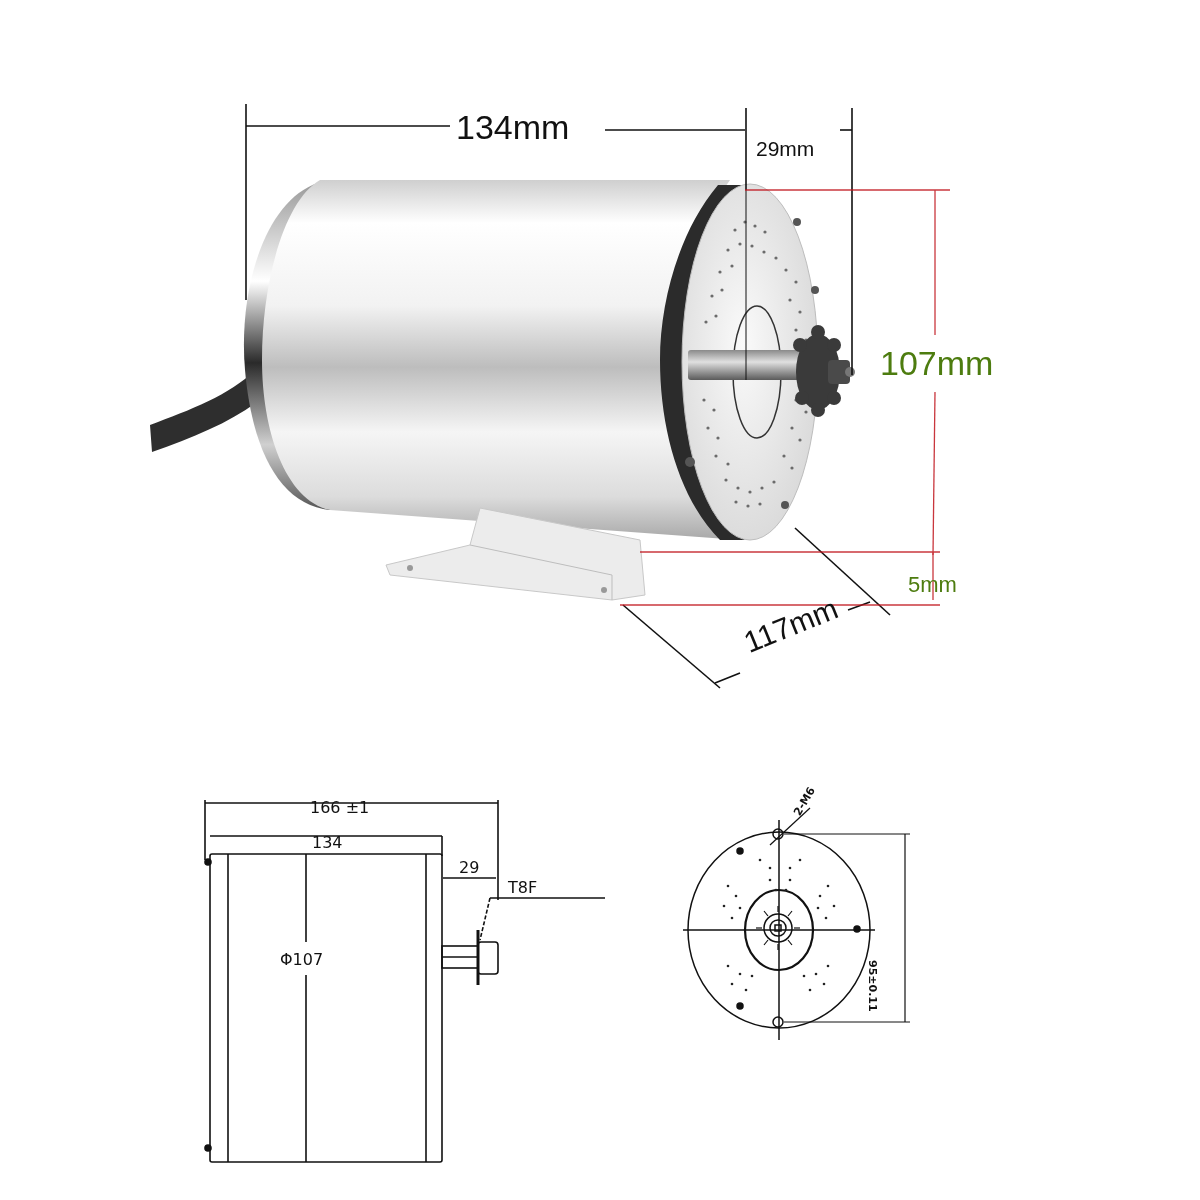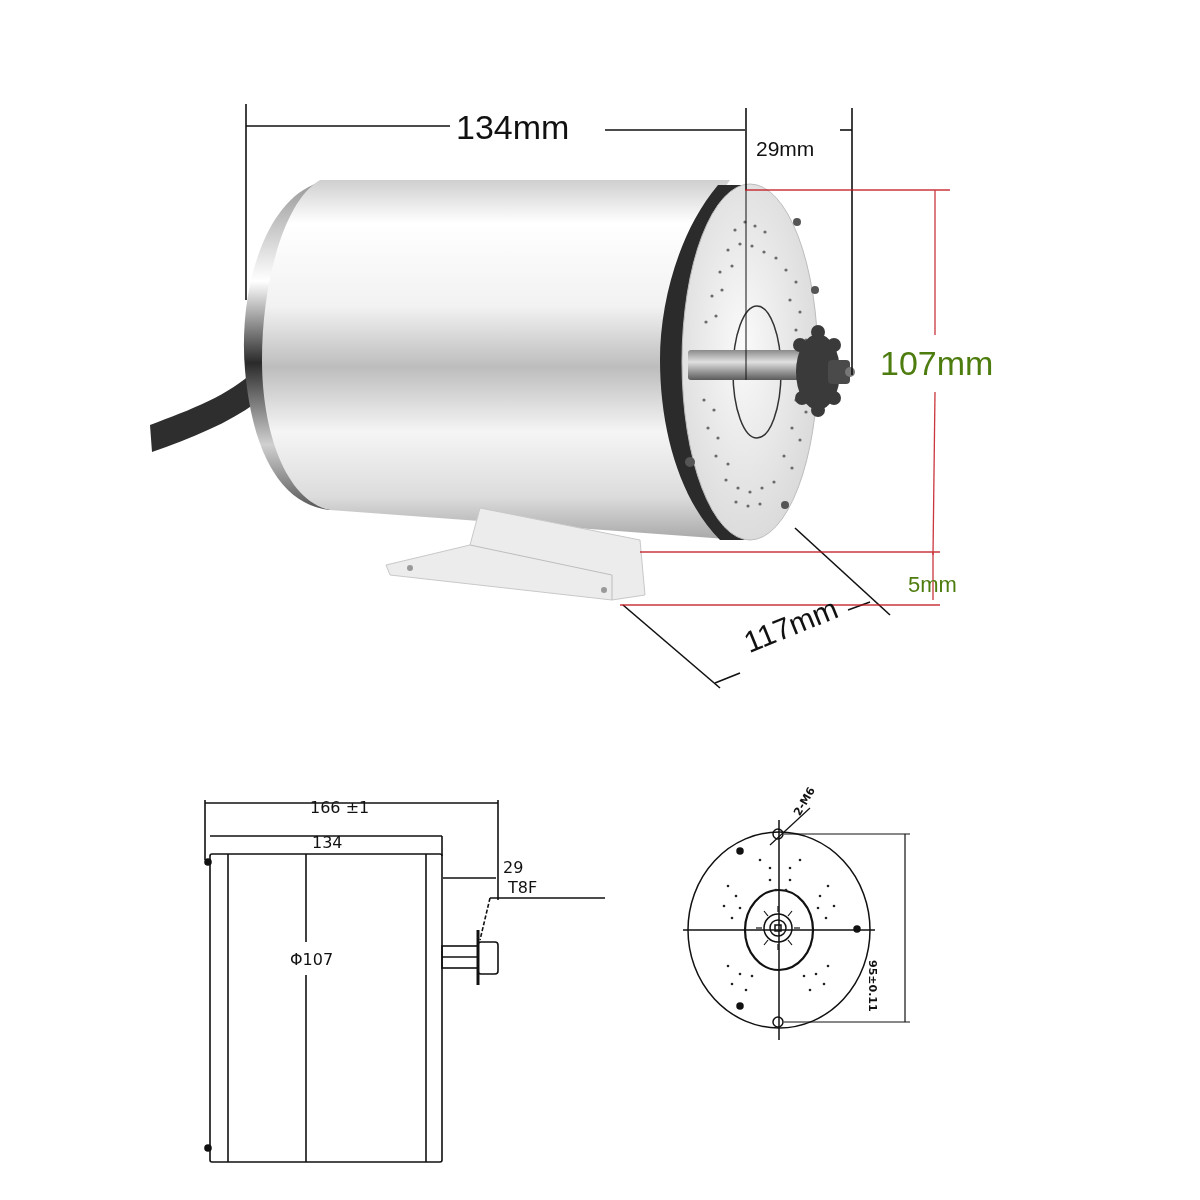--- a/index.html
+++ b/index.html
@@ -247,19 +247,19 @@
 
   
   <span class="lbl lbl-black" style="left:456px; top:110px; font-size:34px;">134mm</span>
   <span class="lbl lbl-black" style="left:756px; top:120px; font-size:21px;margin-top:18px;">29mm</span>
   <span class="lbl lbl-red" style="left:880px; top:346px; font-size:34px;">107mm</span>
   <span class="lbl lbl-red" style="left:908px; top:574px; font-size:22px;">5mm</span>
   <span class="lbl lbl-black" style="left:740px; top:630px; font-size:30px; transform:rotate(-22deg); transform-origin:left top;">117mm</span>
 
   <span class="lbl lbl-cad" style="left:310px; top:784px;margin-top:16px;">166 ±1</span>
   <span class="lbl lbl-cad" style="left:312px; top:835px;">134</span>
-  <span class="lbl lbl-cad" style="left:459px; top:860px;margin-left:44px;">29</span>
+  <span class="lbl lbl-cad" style="left:459px; top:860px;">29</span>
   <span class="lbl lbl-cad" style="left:508px; top:880px;">T8F</span>
-  <span class="lbl lbl-cad" style="left:290px; top:952px;text-align:center;">Φ107</span>
+  <span class="lbl lbl-cad" style="left:280px; top:952px;text-align:center;">Φ107</span>
 
   <span class="lbl lbl-cad" style="left:792px; top:812px; font-size:11px; font-weight:bold; transform:rotate(-60deg); transform-origin:left top;">2-M6</span>
   <span class="lbl lbl-cad" style="left:878px; top:960px; font-size:11px; font-weight:bold; transform:rotate(90deg); transform-origin:left top;">95±0.11</span>
 </div>
 
 </body></html>

